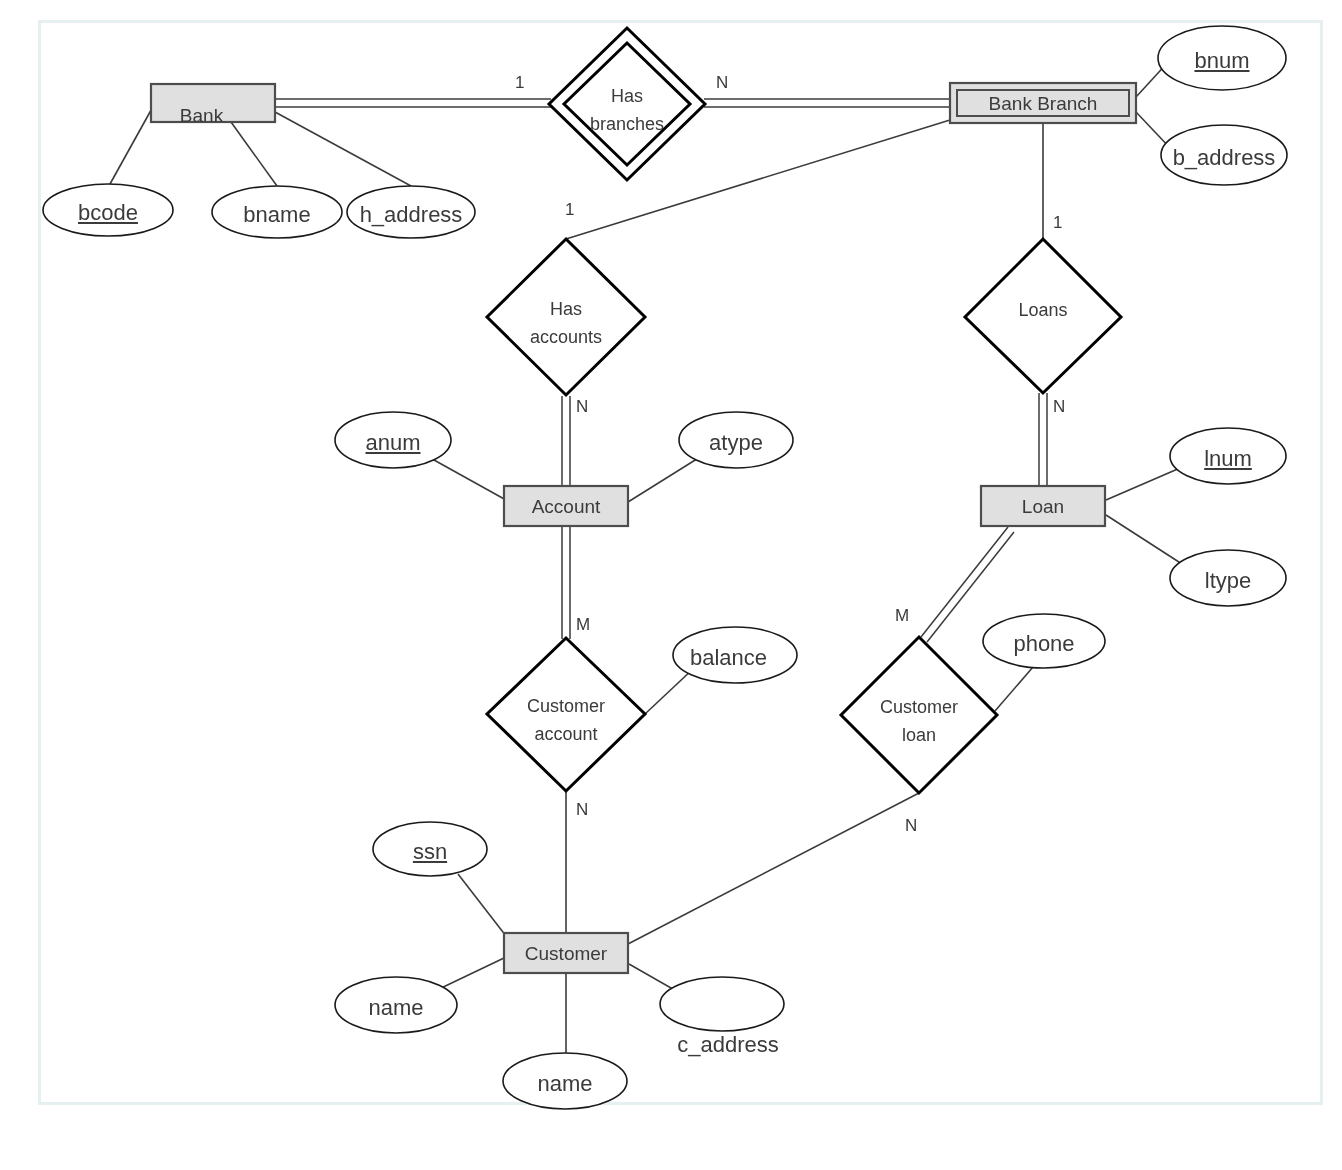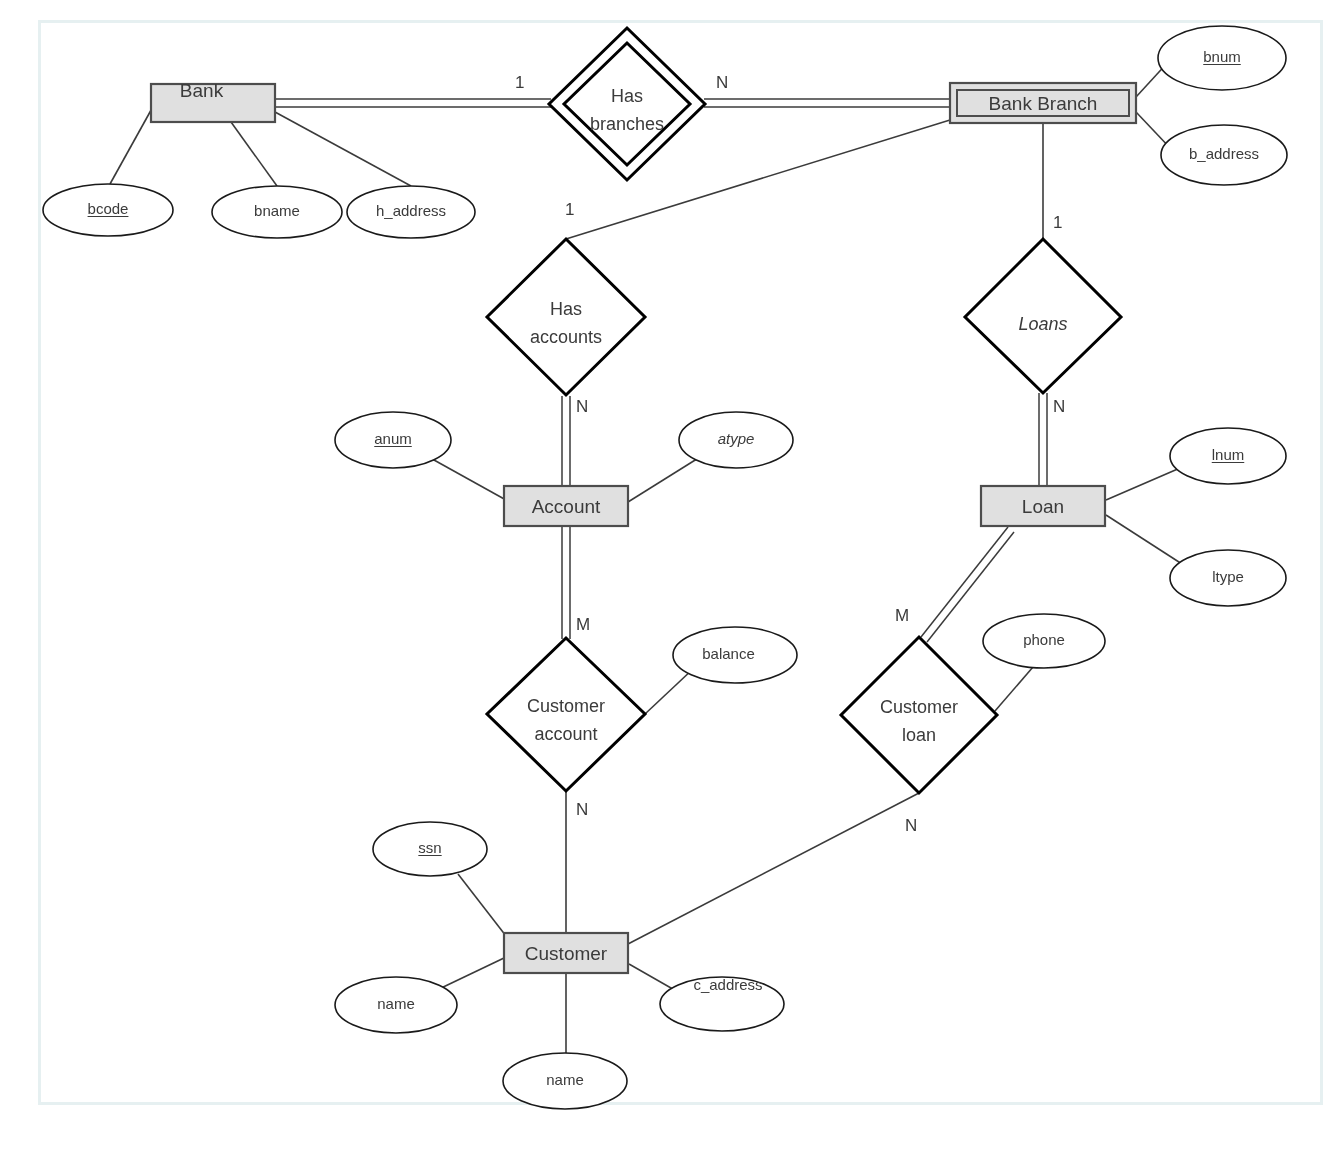--- a/index.html
+++ b/index.html
@@ -35,21 +35,21 @@
   .entity-label, .rel-label, .attr-label, .card-label {
     position: absolute;
     font-family: "Liberation Sans", sans-serif;
     color: #3b3b3b;
     white-space: pre;
     text-align: center;
     pointer-events: none;
   }
   .entity-label { font-size: 19px; }
   .rel-label    { font-size: 18px; line-height: 28px; }
-  .attr-label   { font-size: 15px; }
+  .attr-label   { font-size: 22px; }
   .card-label   { font-size: 17px; }
   .underlined   { text-decoration: underline; text-underline-offset: 2px; }
 </style>
 </head>
 <body>
 
 <div id="canvas">
 
   <div id="frame"></div>
 
@@ -143,50 +143,50 @@
       <rect x="981" y="486" width="124" height="40"></rect>
       <rect x="504" y="933" width="124" height="40"></rect>
 
       <rect x="950" y="83" width="186" height="40"></rect>
     </g>
     <g fill="none" stroke="#4d4d4d" stroke-width="2">
       <rect x="957" y="90" width="172" height="26"></rect>
     </g>
   </svg>
 
-  <div class="entity-label" style="left:151px; top:80px; width:101px;">Bank</div>
+  <div class="entity-label" style="left:151px; top:105px; width:101px;">Bank</div>
   <div class="entity-label" style="left:950px; top:93px; width:186px;">Bank Branch</div>
   <div class="entity-label" style="left:504px; top:496px; width:124px;">Account</div>
   <div class="entity-label" style="left:981px; top:496px; width:124px;">Loan</div>
   <div class="entity-label" style="left:504px; top:943px; width:124px;">Customer</div>
 
   <div class="rel-label" style="left:557px; top:82px; width:140px;">Has
 branches</div>
   <div class="rel-label" style="left:496px; top:295px; width:140px;">Has
 accounts</div>
-  <div class="rel-label" style="left:973px; top:310px; width:140px;font-style:italic;">Loans</div>
+  <div class="rel-label" style="left:973px; top:296px; width:140px;">Loans</div>
   <div class="rel-label" style="left:491px; top:692px; width:150px;">Customer
 account</div>
   <div class="rel-label" style="left:844px; top:693px; width:150px;">Customer
 loan</div>
 
   <div class="attr-label underlined" style="left:48px; top:200px; width:120px;">bcode</div>
   <div class="attr-label" style="left:217px; top:202px; width:120px;">bname</div>
   <div class="attr-label" style="left:351px; top:202px; width:120px;">h_address</div>
   <div class="attr-label underlined" style="left:1162px; top:48px; width:120px;">bnum</div>
   <div class="attr-label" style="left:1164px; top:145px; width:120px;">b_address</div>
   <div class="attr-label underlined" style="left:333px; top:430px; width:120px;">anum</div>
-  <div class="attr-label" style="left:676px; top:430px; width:120px;font-style:italic;">atype</div>
+  <div class="attr-label" style="left:676px; top:430px; width:120px;">atype</div>
   <div class="attr-label underlined" style="left:1168px; top:446px; width:120px;">lnum</div>
   <div class="attr-label" style="left:1168px; top:568px; width:120px;">ltype</div>
   <div class="attr-label" style="left:675px; top:645px; width:107px;">balance</div>
   <div class="attr-label" style="left:984px; top:631px; width:120px;">phone</div>
   <div class="attr-label underlined" style="left:370px; top:839px; width:120px;">ssn</div>
   <div class="attr-label" style="left:336px; top:995px; width:120px;">name</div>
-  <div class="attr-label" style="left:662px; top:976px; width:132px;">c_address</div>
+  <div class="attr-label" style="left:662px; top:1032px; width:132px;">c_address</div>
   <div class="attr-label" style="left:505px; top:1071px; width:120px;">name</div>
 
   <div class="card-label" style="left:515px; top:73px;">1</div>
   <div class="card-label" style="left:716px; top:73px;">N</div>
   <div class="card-label" style="left:565px; top:200px;">1</div>
   <div class="card-label" style="left:576px; top:397px;">N</div>
   <div class="card-label" style="left:1053px; top:213px;">1</div>
   <div class="card-label" style="left:1053px; top:397px;">N</div>
   <div class="card-label" style="left:576px; top:615px;">M</div>
   <div class="card-label" style="left:576px; top:800px;">N</div>

